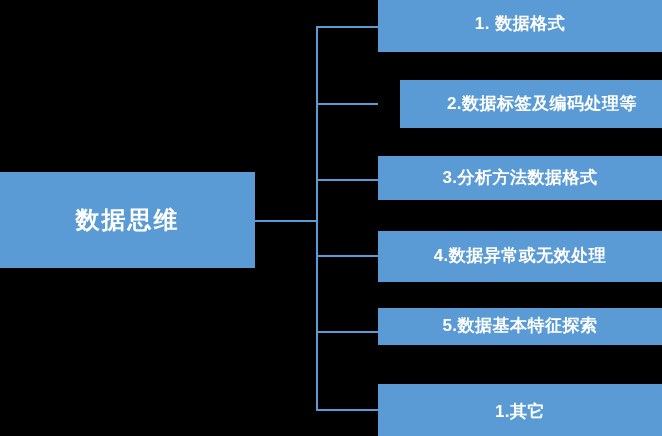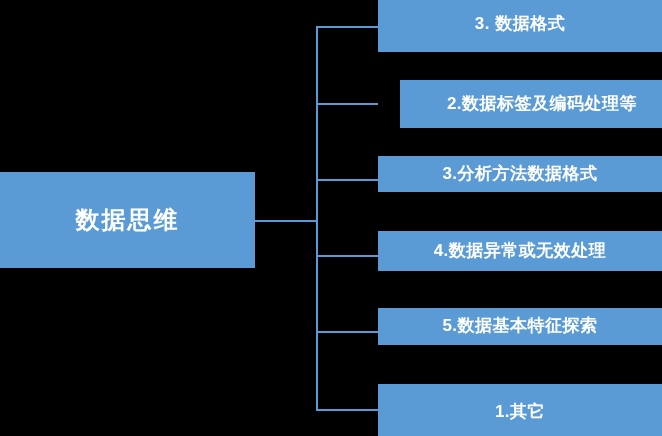--- a/index.html
+++ b/index.html
@@ -38,22 +38,22 @@
     font-size: 24px;
     letter-spacing: 2px;
   }
   .node.child {
     left: 378px;
     width: 284px;
     font-size: 17px;
   }
   .node.c1 { top: -4px;  height: 56px; }
   .node.c2 { top: 80px;  height: 48px; margin-left: 22px; }
-  .node.c3 { top: 156px; height: 36px; }
-  .node.c4 { top: 231px; height: 40px; }
+  .node.c3 { top: 156px; height: 44px; }
+  .node.c4 { top: 231px; height: 51px; }
   .node.c5 { top: 308px; height: 37px; }
   .node.c6 { top: 384px; height: 56px; }
 
   .conn {
     position: absolute;
     background: #5B9BD5;
   }
   .conn.h {
     height: 2px;
   }
@@ -85,21 +85,21 @@
   <div class="conn h b b3"></div>
   <div class="conn h b b4"></div>
   <div class="conn h b b5"></div>
   <div class="conn h b b6"></div>
 
   <div class="node root">
     <span>数据思维</span>
   </div>
 
   <div class="node child c1">
-    <span>3. 数据格式</span>
+    <span>1. 数据格式</span>
   </div>
 
   <div class="node child c2">
     <span>2.数据标签及编码处理等</span>
   </div>
 
   <div class="node child c3">
     <span>3.分析方法数据格式</span>
   </div>
 

